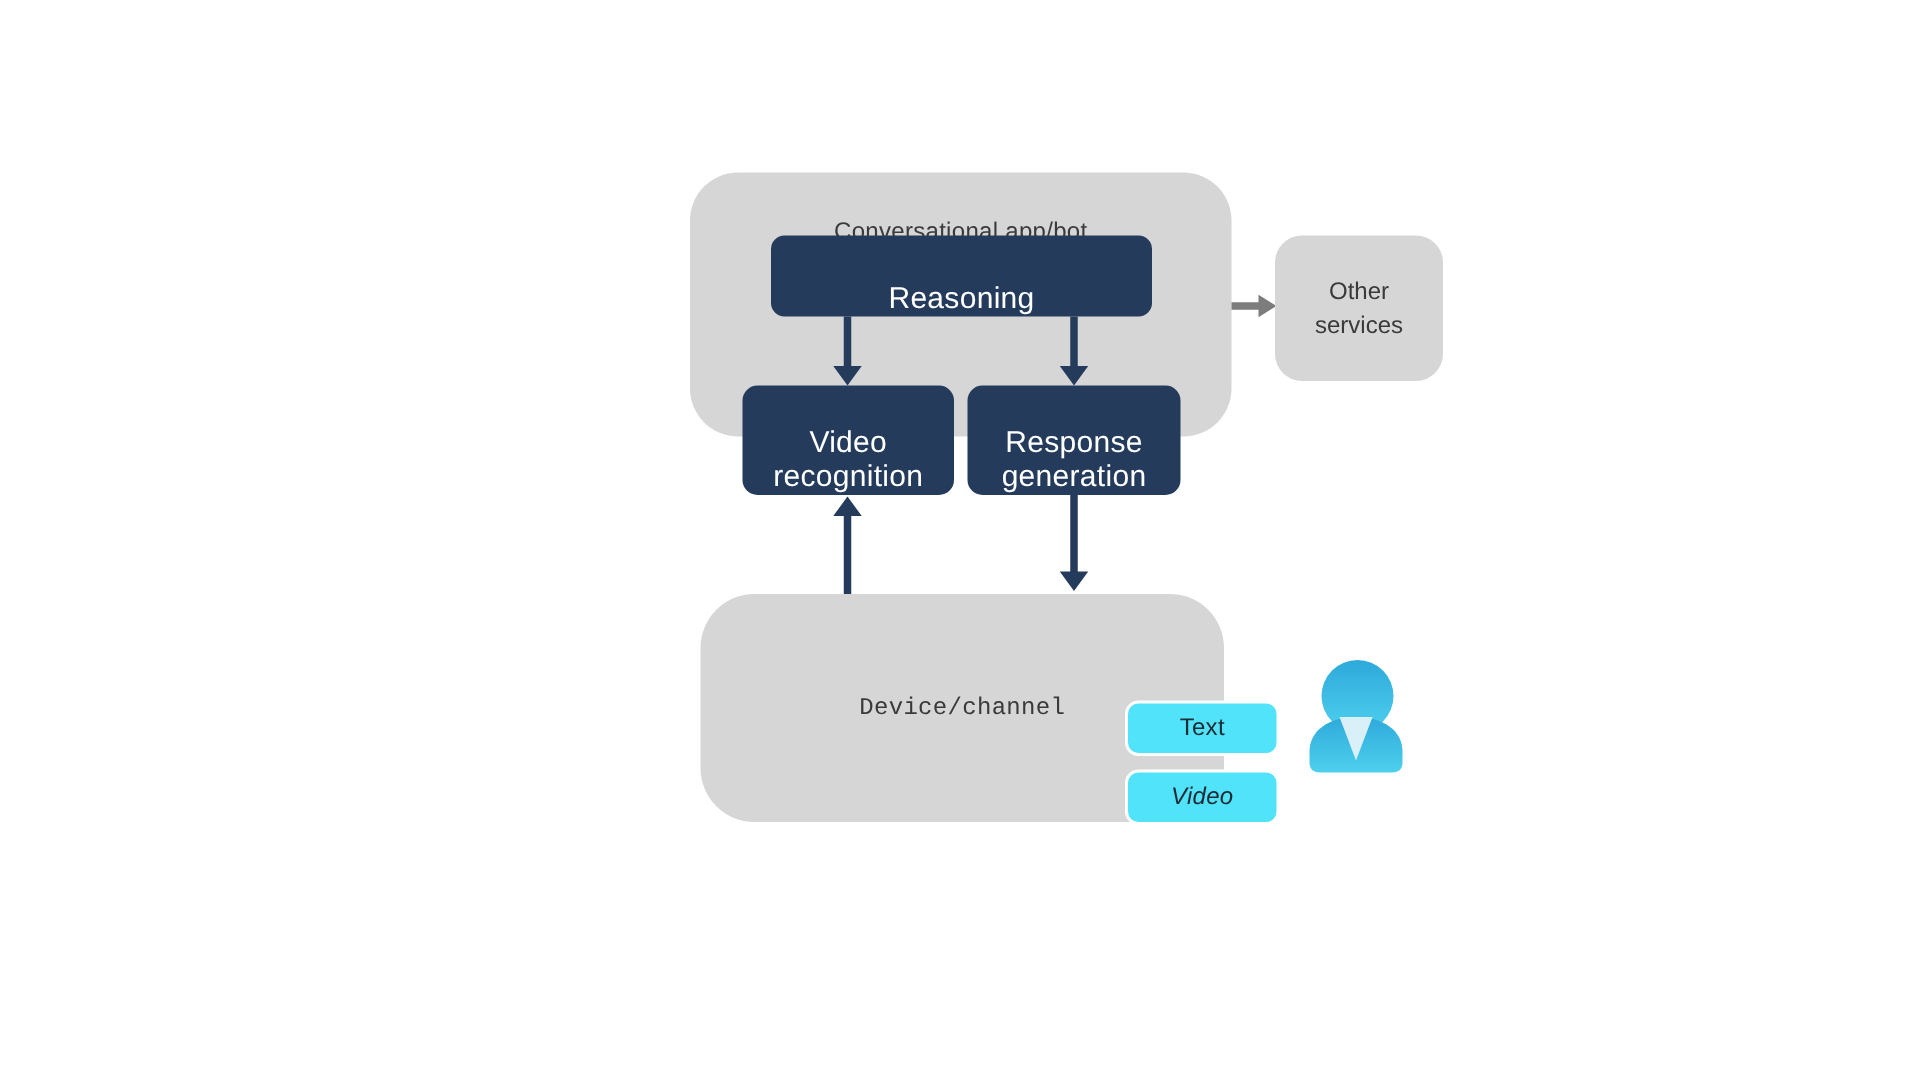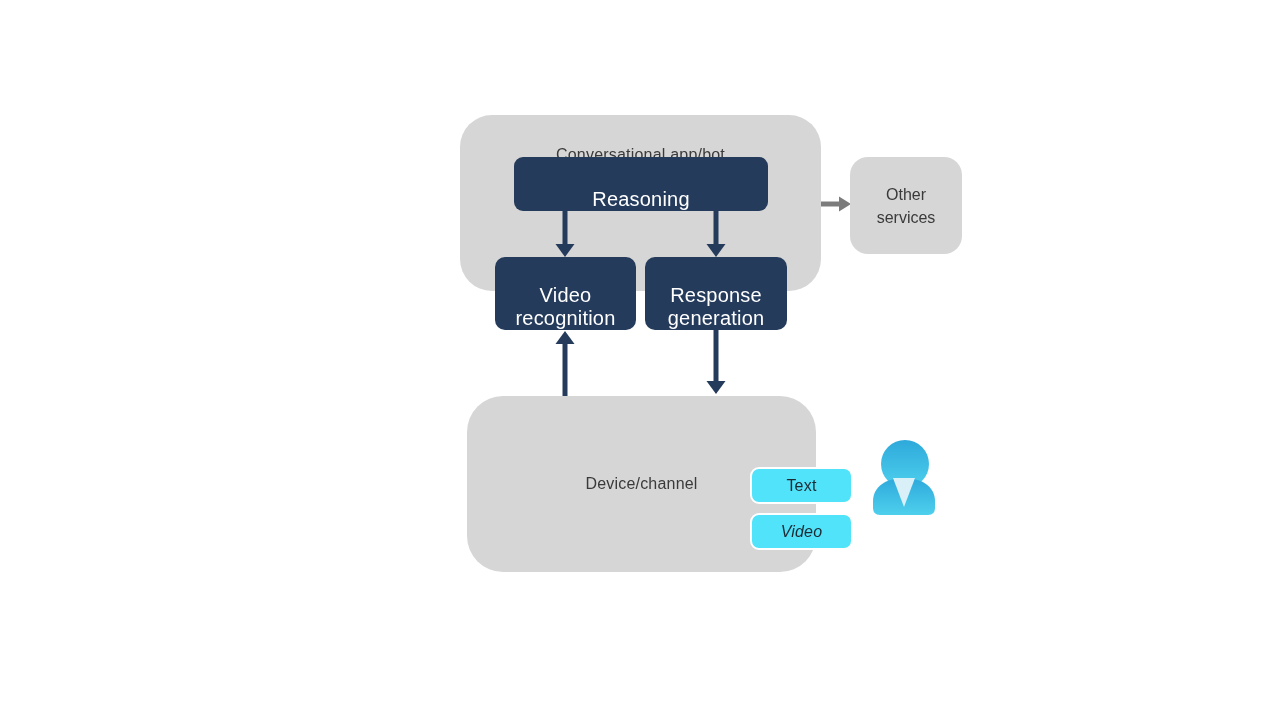--- a/index.html
+++ b/index.html
@@ -28,25 +28,26 @@
     position: absolute;
     top: 15px; left: 0; right: 0;
     text-align: center;
     font-size: 16px;
     color: var(--text-dark, #3a3a3a);
     letter-spacing: 0.2px;
     margin-top: 16px;
   }
   .device-container {
     left: 467px; top: 396px;
-    width: 349px; height: 176px;
+    width: 349px; height: 152px;
     border-radius: 36px;
     display: flex;
     align-items: center;
     justify-content: center;
+    font-family: Liberation Mono, monospace;
   }
   .device-label {
     font-size: 16px;
     color: var(--text-dark, #3a3a3a);
     letter-spacing: 0.2px;
   }
   .navy-box {
     position: absolute;
     background: var(--navy, #253b5c);
     color: #ffffff;

